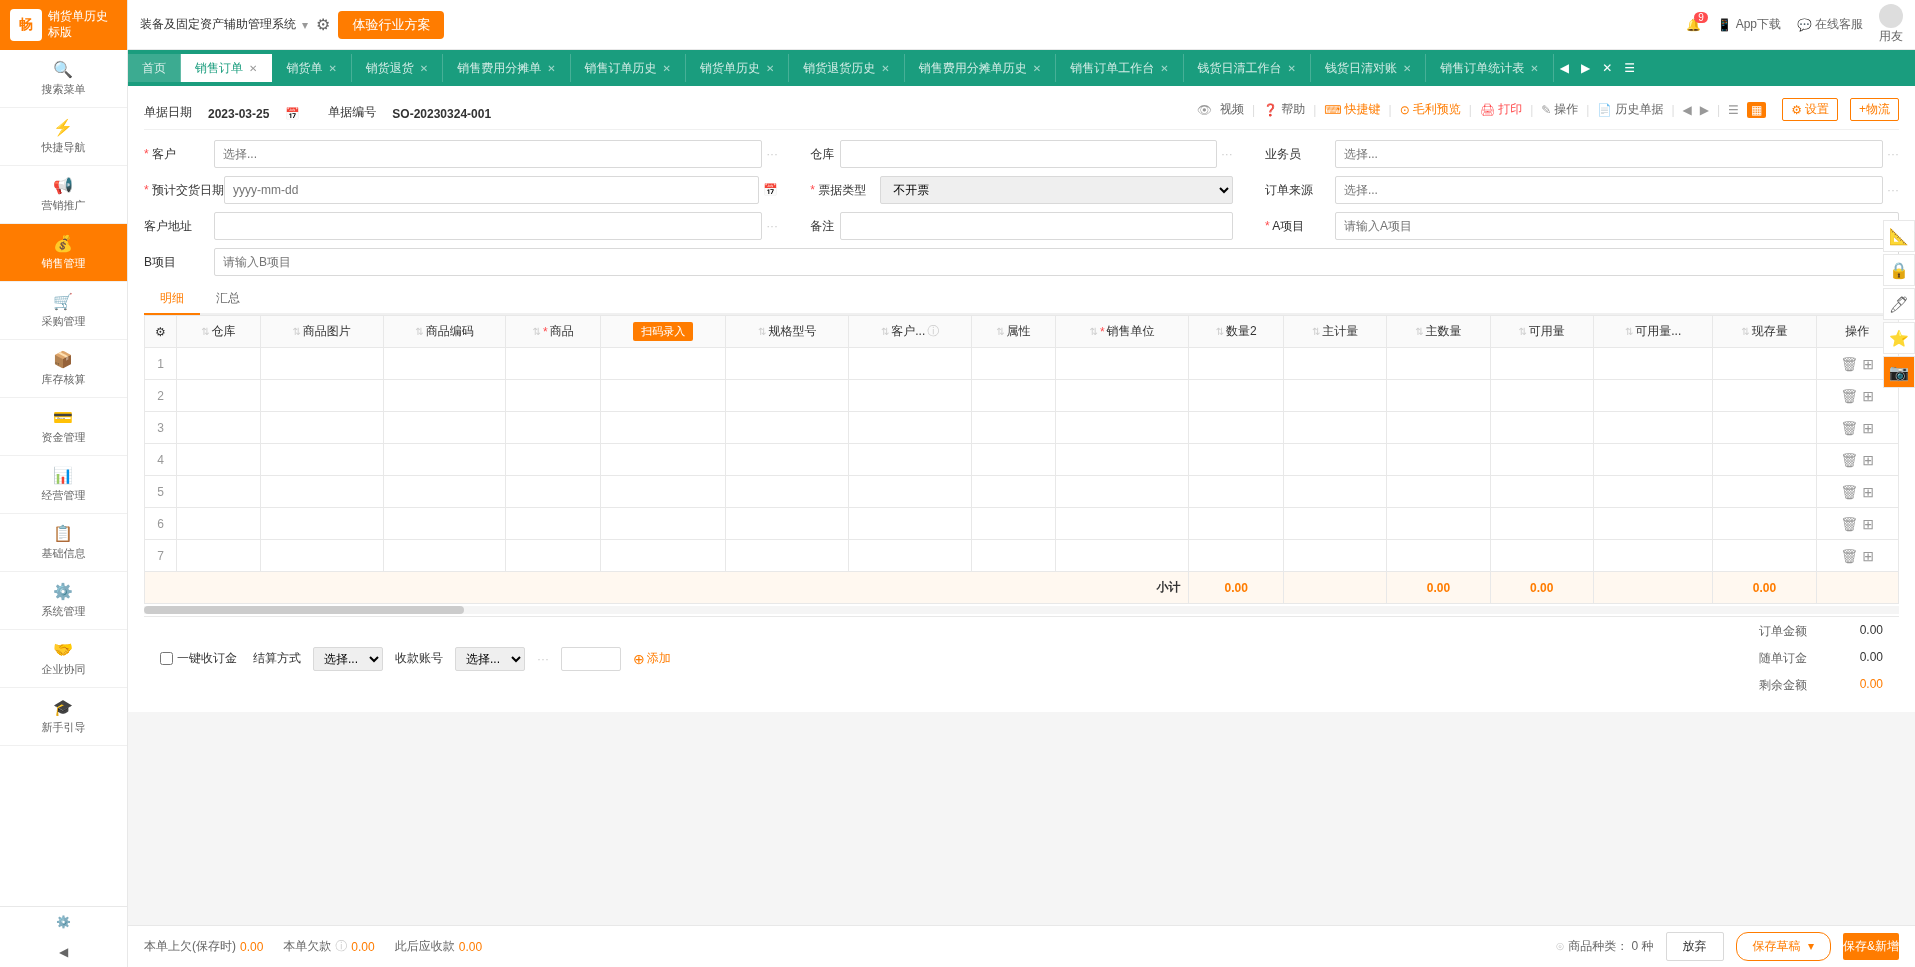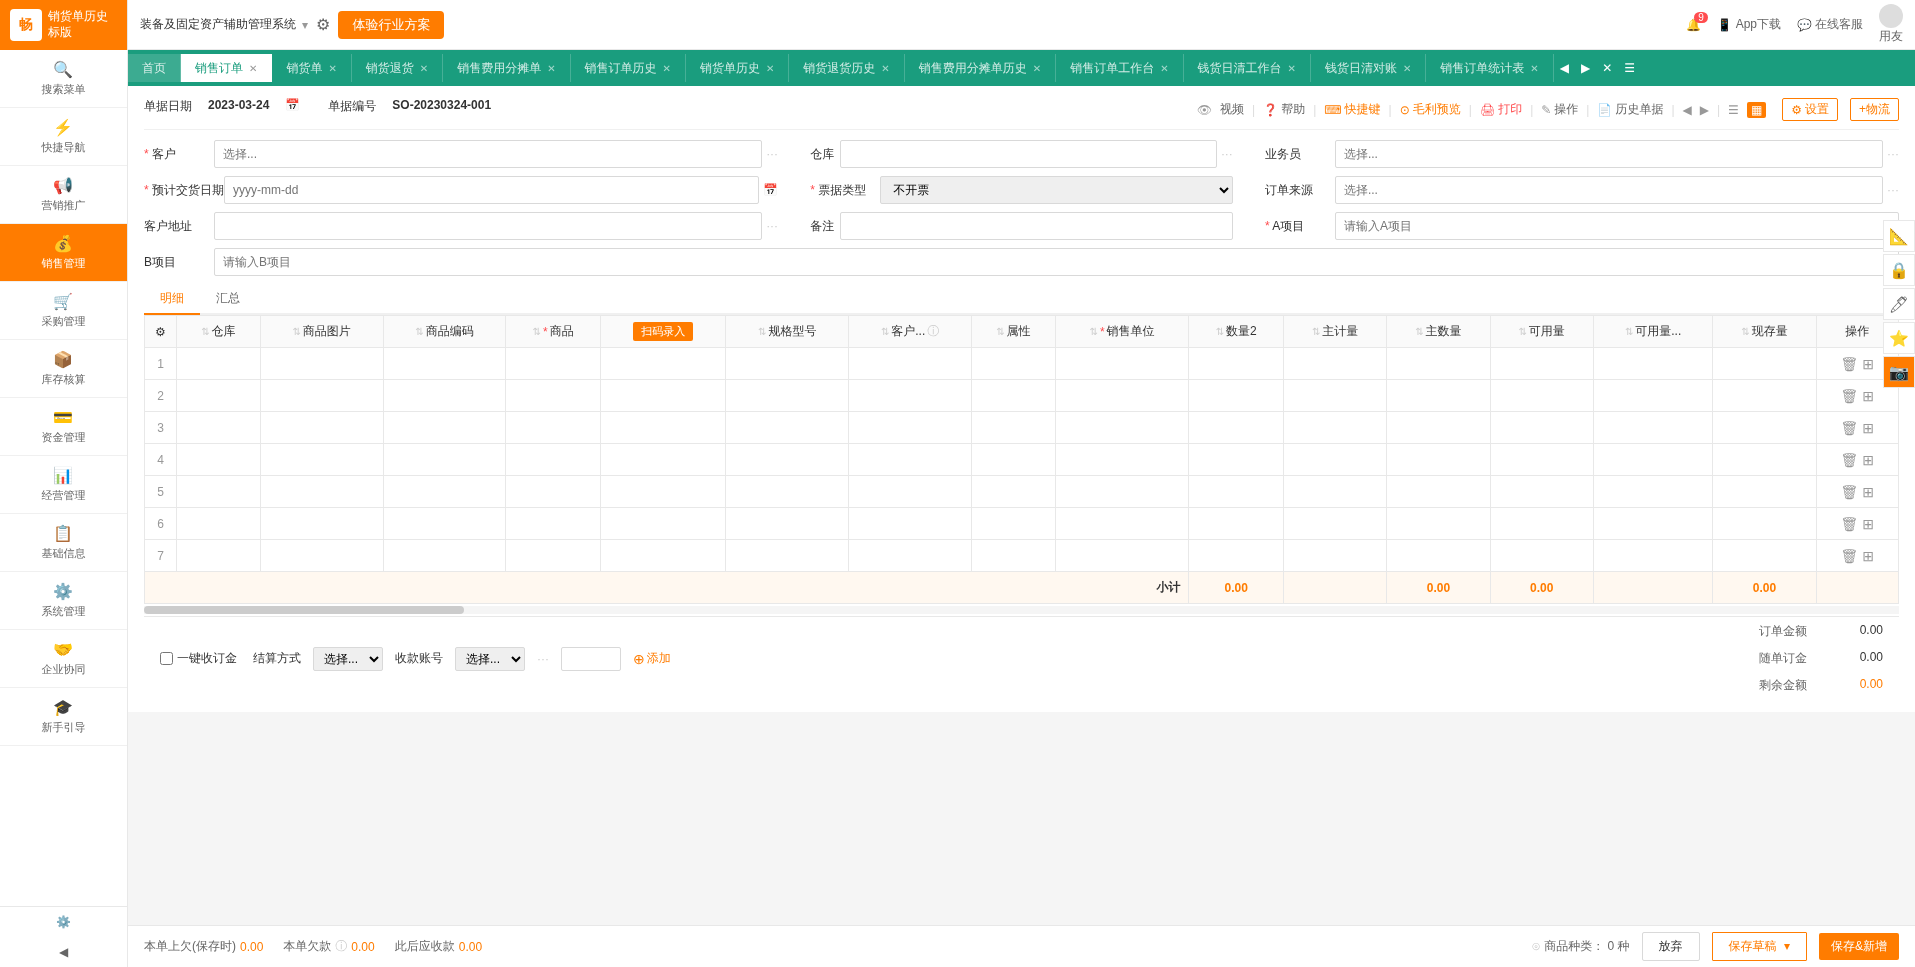--- a/index.html
+++ b/index.html
@@ -37,21 +37,21 @@
     .tab-item:first-child { background: rgba(255,255,255,0.15); }
     .tab-item.active { background: #fff; color: #1a9d7e; }
     .tab-close { font-size: 10px; color: rgba(255,255,255,0.6); margin-left: 2px; }
     .tab-item.active .tab-close { color: #999; }
 
     
     .content { flex: 1; background: #f5f5f5; overflow: auto; }
     .form-panel { background: #fff; margin: 0; padding: 12px 16px; }
 
     
-    .form-header { display: flex; align-items: flex-start; gap: 16px; margin-bottom: 10px; padding-bottom: 8px; border-bottom: 1px solid #f0f0f0; }
+    .form-header { display: flex; align-items: flex-end; gap: 16px; margin-bottom: 10px; padding-bottom: 8px; border-bottom: 1px solid #f0f0f0; }
     .form-header-actions { margin-left: auto; display: flex; align-items: center; gap: 8px; color: #666; }
     .action-btn { display: flex; align-items: center; gap: 3px; cursor: pointer; font-size: 12px; }
     .action-sep { color: #ddd; }
 
     
     .form-row { display: flex; align-items: center; margin-bottom: 8px; gap: 0; }
     .form-field { display: flex; align-items: center; flex: 1; min-width: 0; }
     .form-label { color: #333; white-space: nowrap; min-width: 70px; }
     .form-label.required::before { content: '* '; color: #ff4d4f; }
     .form-input { border: 1px solid #d9d9d9; border-radius: 2px; padding: 3px 8px; height: 28px; flex: 1; min-width: 0; outline: none; color: #999; }
@@ -94,22 +94,22 @@
     .order-summary .val { color: #333; min-width: 60px; text-align: right; }
     .order-summary .val.orange { color: #ff7c00; }
 
     
     .statusbar { background: #fff; border-top: 1px solid #e8e8e8; padding: 6px 16px; display: flex; align-items: center; gap: 20px; }
     .statusbar-item { color: #666; display: flex; align-items: center; gap: 4px; }
     .statusbar-item .val { color: #ff7c00; }
     .statusbar-right { margin-left: auto; display: flex; align-items: center; gap: 12px; }
     .goods-count { color: #666; }
     .discard-btn { border: 1px solid #d9d9d9; background: #fff; padding: 5px 16px; border-radius: 2px; cursor: pointer; color: #333; }
-    .save-draft-btn { border: 1px solid #ff7c00; background: #fff; padding: 5px 16px; border-radius: 1px; cursor: pointer; color: #ff7c00; }
-    .save-new-btn { background: #ff7c00; color: #fff; border: none; padding: 5px 12px; border-radius: 2px; cursor: pointer; }
+    .save-draft-btn { border: 1px solid #ff7c00; background: #fff; padding: 5px 16px; border-radius: 12px; cursor: pointer; color: #ff7c00; }
+    .save-new-btn { background: #ff7c00; color: #fff; border: none; padding: 5px 0; border-radius: 2px; cursor: pointer; }
     .right-icon-btn { width: 32px; height: 32px; background: #fff; border: 1px solid #e8e8e8; display: flex; align-items: center; justify-content: center; cursor: pointer; color: #666; font-size: 14px; }
 
     
     .th-gear { cursor: pointer; }
     .col-header { display: flex; align-items: center; justify-content: center; gap: 2px; }
     .sort-icon { color: #ccc; font-size: 10px; }
 
     .orange { color: #ff7c00; }
 
     .tab-nav-btn { background: #1a9d7e; border: none; color: #fff; padding: 0 6px; cursor: pointer; font-size: 12px; height: 36px; }
@@ -272,21 +272,21 @@
     <button class="tab-nav-btn">▶</button>
     <button class="tab-nav-btn">✕</button>
     <button class="tab-nav-btn">☰</button>
   </div>
 
   <div class="content">
     <div class="form-panel">
 
       <div class="form-header">
         <span style="color:#333;">单据日期</span>
-        <span style="color:#333;font-weight:bold;">2023-03-24</span>
+        <span style="color:#333;font-weight:bold;">2023-03-25</span>
         <span style="color:#ccc;cursor:pointer;">📅</span>
         <span style="color:#333;margin-left:12px;">单据编号</span>
         <span style="color:#333;font-weight:bold;">SO-20230324-001</span>
 
         <div class="form-header-actions">
           <span style="color:#999;">👁</span>
           <span class="action-btn">
             <span>视频</span>
           </span>
           <span class="action-sep">|</span>

